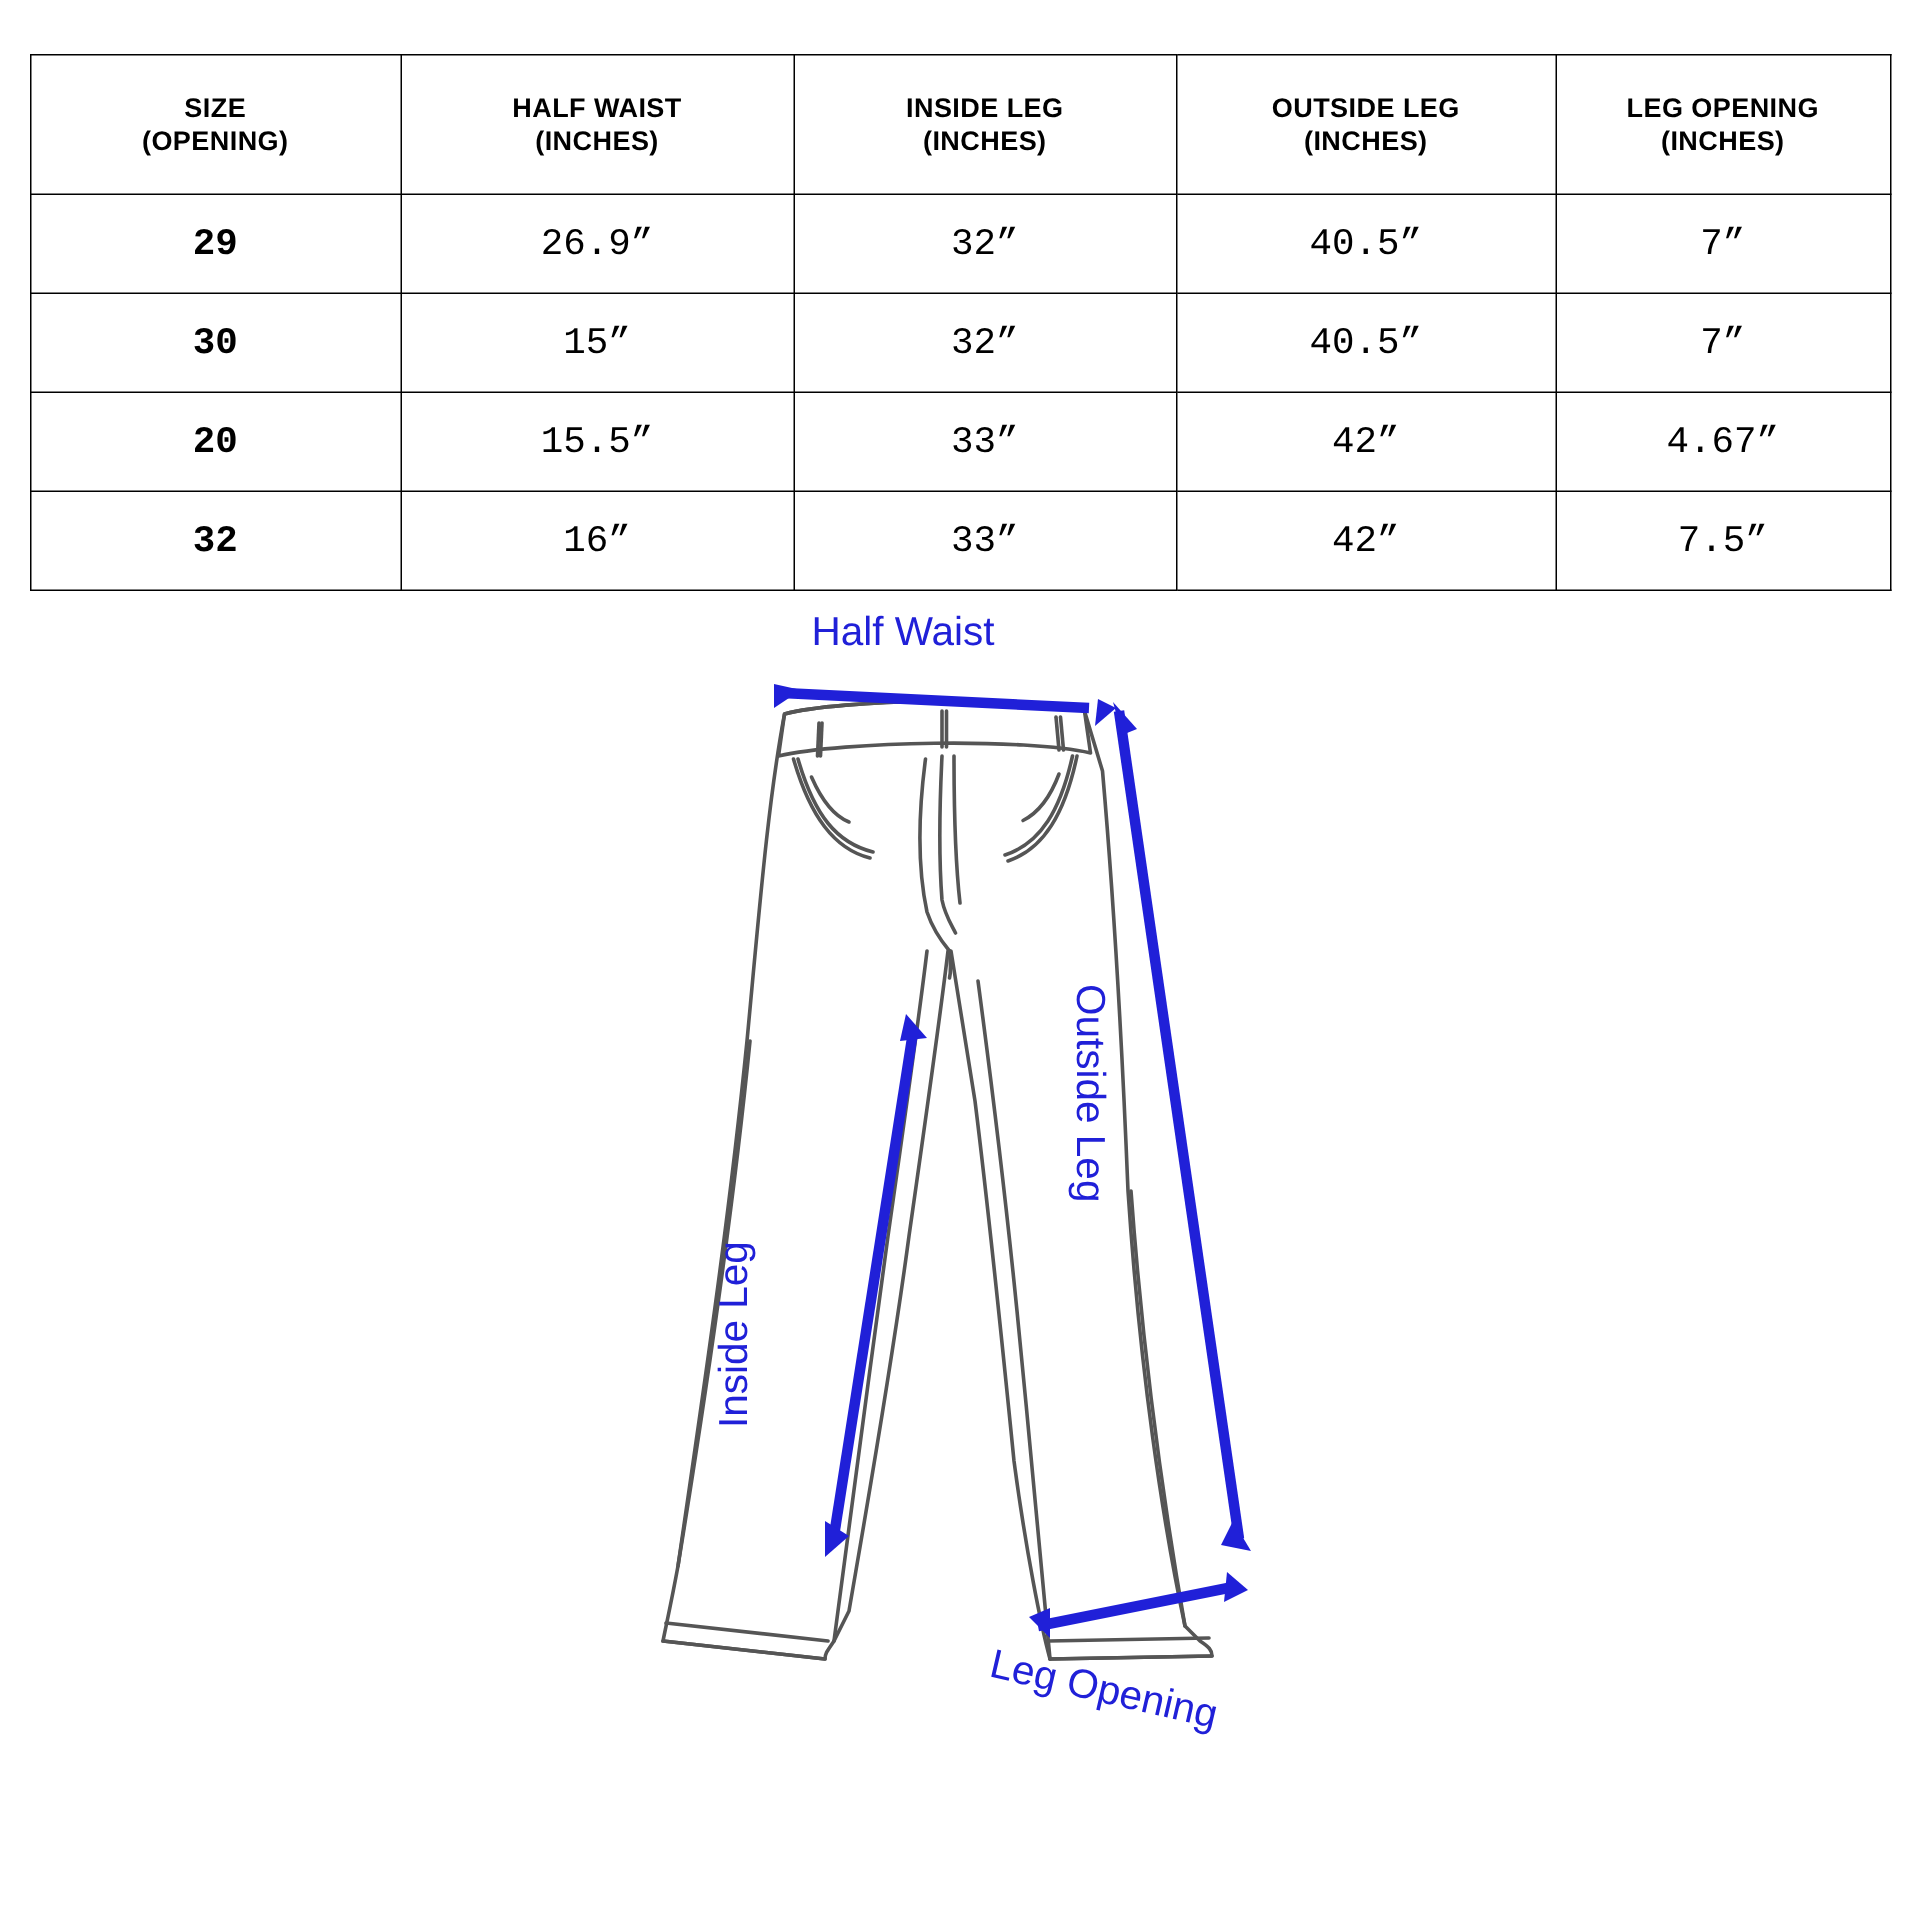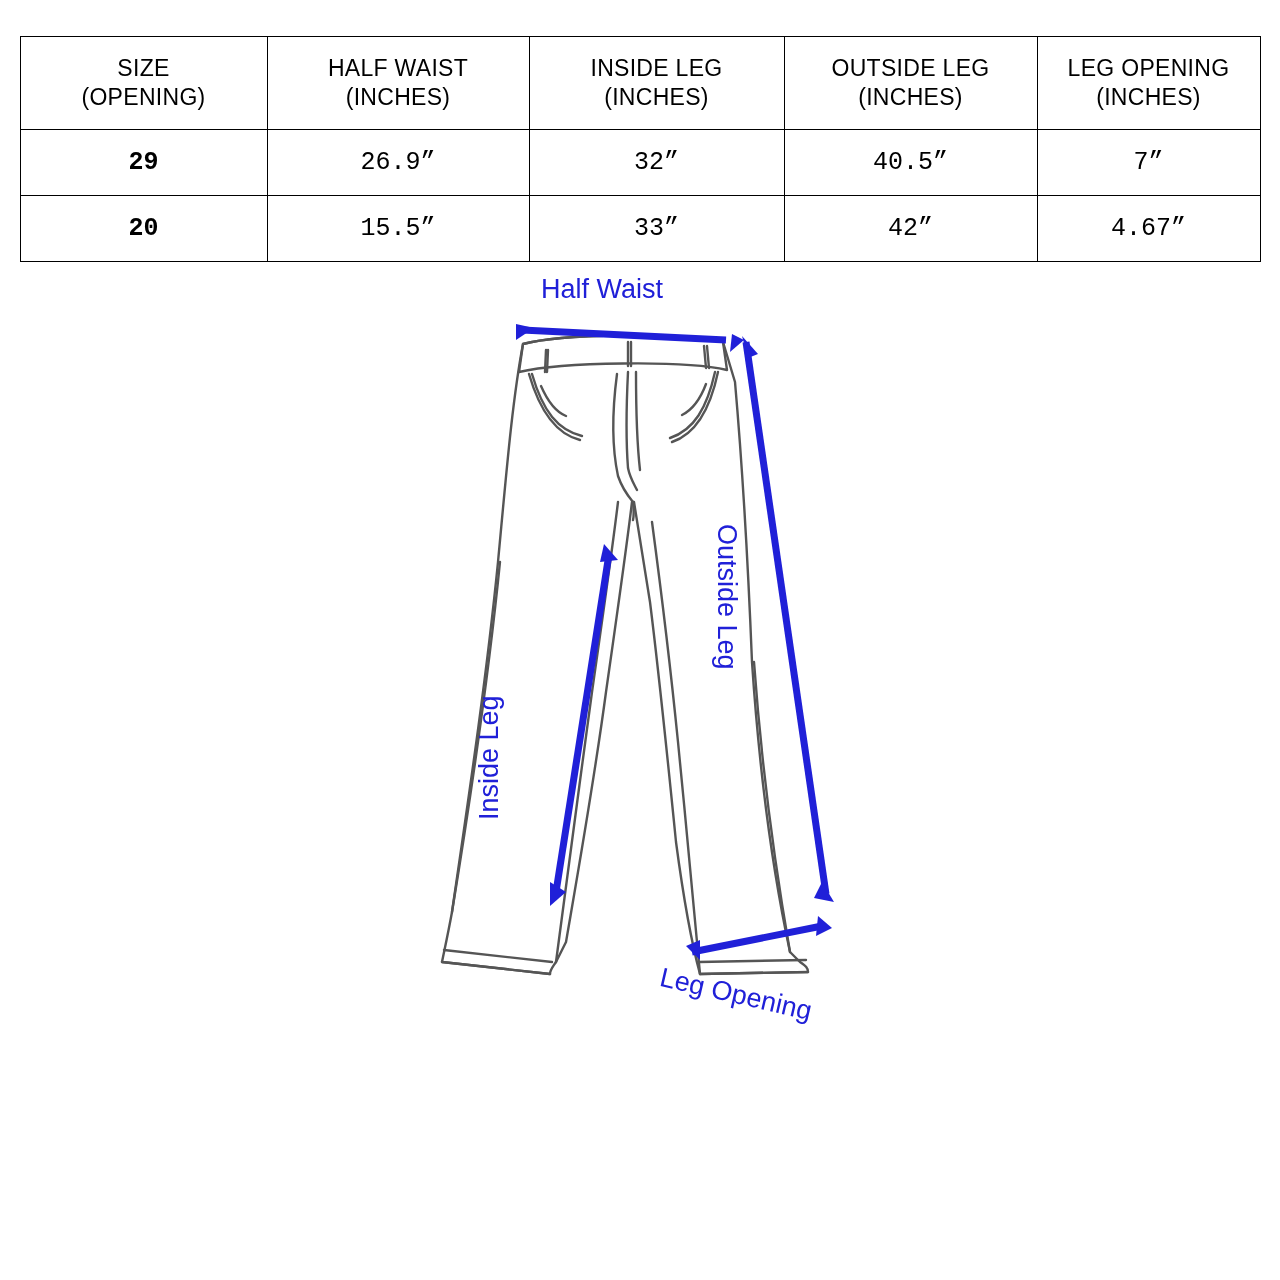--- a/index.html
+++ b/index.html
@@ -29,22 +29,22 @@
   }
   table.size-chart th,
   table.size-chart td {
     border: 1px solid #000000;
     text-align: center;
     vertical-align: middle;
     padding: 0;
   }
   table.size-chart thead th {
     height: 92px;
-    font-size: 23px;
-    font-weight: normal;
+    font-size: 18px;
+    font-weight: bold;
     line-height: 1.25;
     letter-spacing: 0.3px;
   }
   table.size-chart tbody td {
     height: 65px;
     font-size: 25px;
     font-weight: normal;
     font-family: Liberation Mono, monospace;
   }
   table.size-chart tbody td.size-col {
@@ -136,25 +136,39 @@
     </thead>
     <tbody>
       <tr>
         <td class="size-col">29</td>
         <td>26.9”</td>
         <td>32”</td>
         <td>40.5”</td>
         <td>7”</td>
       </tr>
       <tr>
+        <td class="size-col">30</td>
+        <td>15”</td>
+        <td>32”</td>
+        <td>40.5”</td>
+        <td>7”</td>
+      </tr>
+      <tr>
         <td class="size-col">20</td>
         <td>15.5”</td>
         <td>33”</td>
         <td>42”</td>
         <td>4.67”</td>
+      </tr>
+      <tr>
+        <td class="size-col">32</td>
+        <td>16”</td>
+        <td>33”</td>
+        <td>42”</td>
+        <td>7.5”</td>
       </tr>
     </tbody>
   </table>
 </div>
 
 <div class="diagram">
 
   <svg width="1280" height="850" viewBox="0 0 1280 850" xmlns="http://www.w3.org/2000/svg">
 
     <g fill="none" stroke="#555555" stroke-width="2.4" stroke-linejoin="round" stroke-linecap="round">

